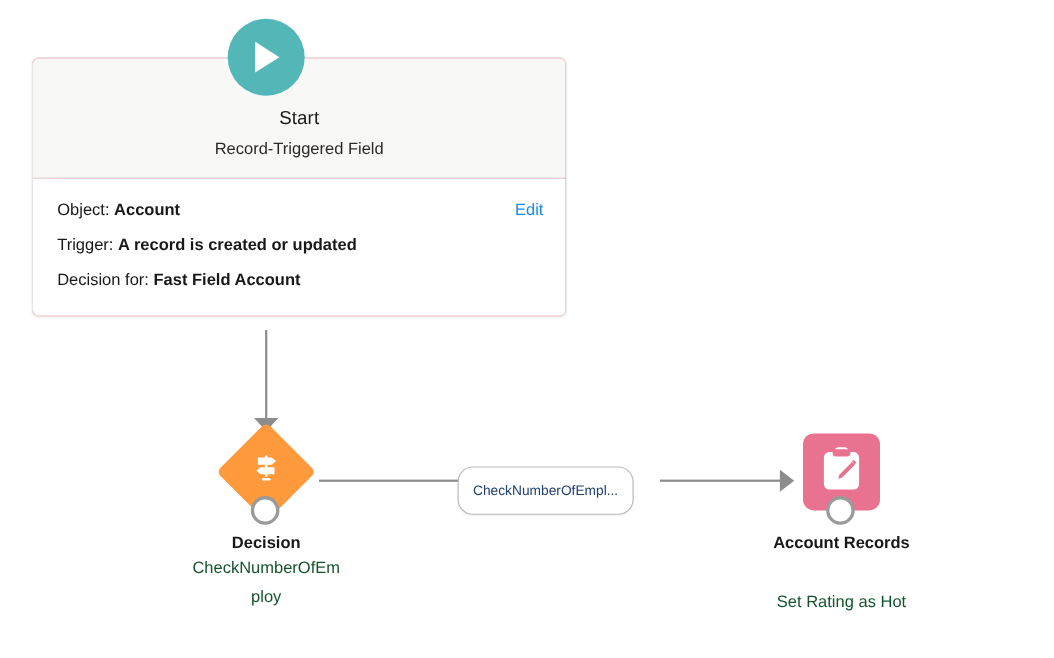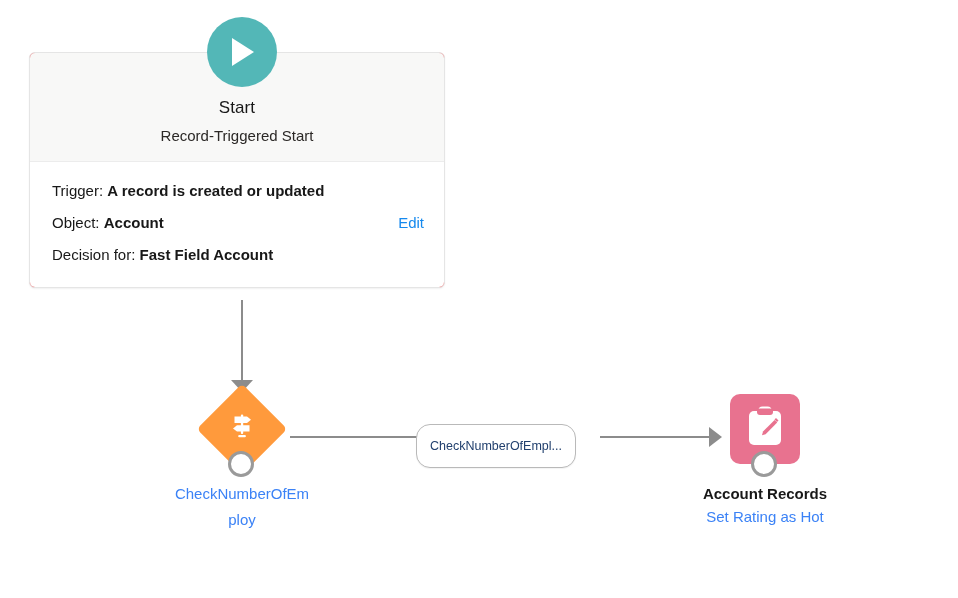--- a/index.html
+++ b/index.html
@@ -20,21 +20,21 @@
   #canvas {
     position: absolute;
     inset: 0;
   }
 
   
   .start-card {
     position: absolute;
     left: 29px;
     top: 52px;
-    width: 416px;
+    width: 486px;
     border: 1px solid #e5e5e5;
     border-radius: 6px;
     background: #ef4444;
     box-shadow: 0 1px 2px rgba(0,0,0,0.06);
     box-sizing: border-box;
   }
   .start-head {
     background: #f8f8f7;
     border-radius: 5px 5px 0 0;
     border-bottom: 1px solid #ececec;
@@ -200,47 +200,47 @@
     font-size: 15px;
     font-weight: 700;
     line-height: 21px;
     color: #181818;
     margin-top: 2px;
   }
   .node-sub {
     font-size: 15px;
     font-weight: 400;
     line-height: 26px;
-    color: #3b82f6;
+    color: #14532d;
     word-break: break-all;
     padding: 0 30px;
   }
-  .node-sub.nowrap { word-break: normal; }
+  .node-sub.nowrap { word-break: normal; margin-top: 31px; }
 </style>
 </head>
 <body>
 
 <div id="canvas">
 
   <div class="start-card">
     <div class="start-head">
       <div class="start-title">Start</div>
-      <div class="start-subtitle">Record-Triggered Start</div>
+      <div class="start-subtitle">Record-Triggered Field</div>
     </div>
     <div class="start-body">
-
-      <div class="start-row">
-        <span class="lbl">Trigger:</span>
-        <span class="val">A record is created or updated</span>
-      </div>
 
       <div class="start-row">
         <span class="lbl">Object:</span>
         <span class="val">Account</span>
         <a class="edit-link">Edit</a>
+      </div>
+
+      <div class="start-row">
+        <span class="lbl">Trigger:</span>
+        <span class="val">A record is created or updated</span>
       </div>
 
       <div class="start-row">
         <span class="lbl">Decision for:</span>
         <span class="val">Fast Field Account</span>
       </div>
 
     </div>
   </div>
 
@@ -268,20 +268,21 @@
           <svg width="36" height="36" viewBox="0 0 36 36" aria-hidden="true">
             <path d="M10.5 7.5 h12.5 l4 3.2 -4 3.2 h-12.5 z" fill="#ffffff"></path>
             <path d="M25.5 16.2 h-12.5 l-4 3.2 4 3.2 h12.5 z" fill="#ffffff"></path>
             <rect x="16.9" y="5.4" width="2.3" height="19.5" rx="1" fill="#ffffff"></rect>
             <rect x="14.2" y="26.0" width="7.7" height="2.3" rx="1.1" fill="#ffffff"></rect>
           </svg>
         </span>
       </div>
       <div class="add-circle"></div>
     </div>
+    <div class="node-title">Decision</div>
     <div class="node-sub">CheckNumberOfEmploy</div>
   </div>
 
   <div class="node" style="left:665px; top:385px;">
     <div class="node-shape-wrap">
       <div class="rsquare">
         <span>
           <svg width="42" height="44" viewBox="0 0 42 44" aria-hidden="true">
             <rect x="5" y="6" width="32" height="34" rx="5" fill="#ffffff"></rect>
             <rect x="14.5" y="1.5" width="13" height="9" rx="4" fill="#ffffff"></rect>

